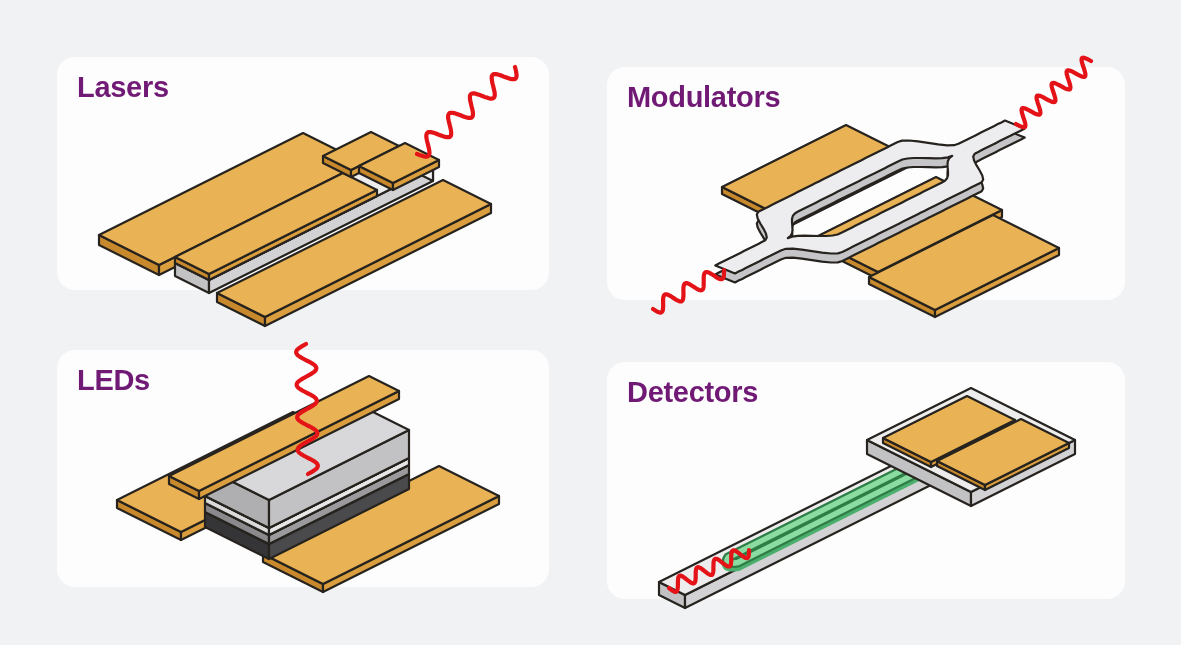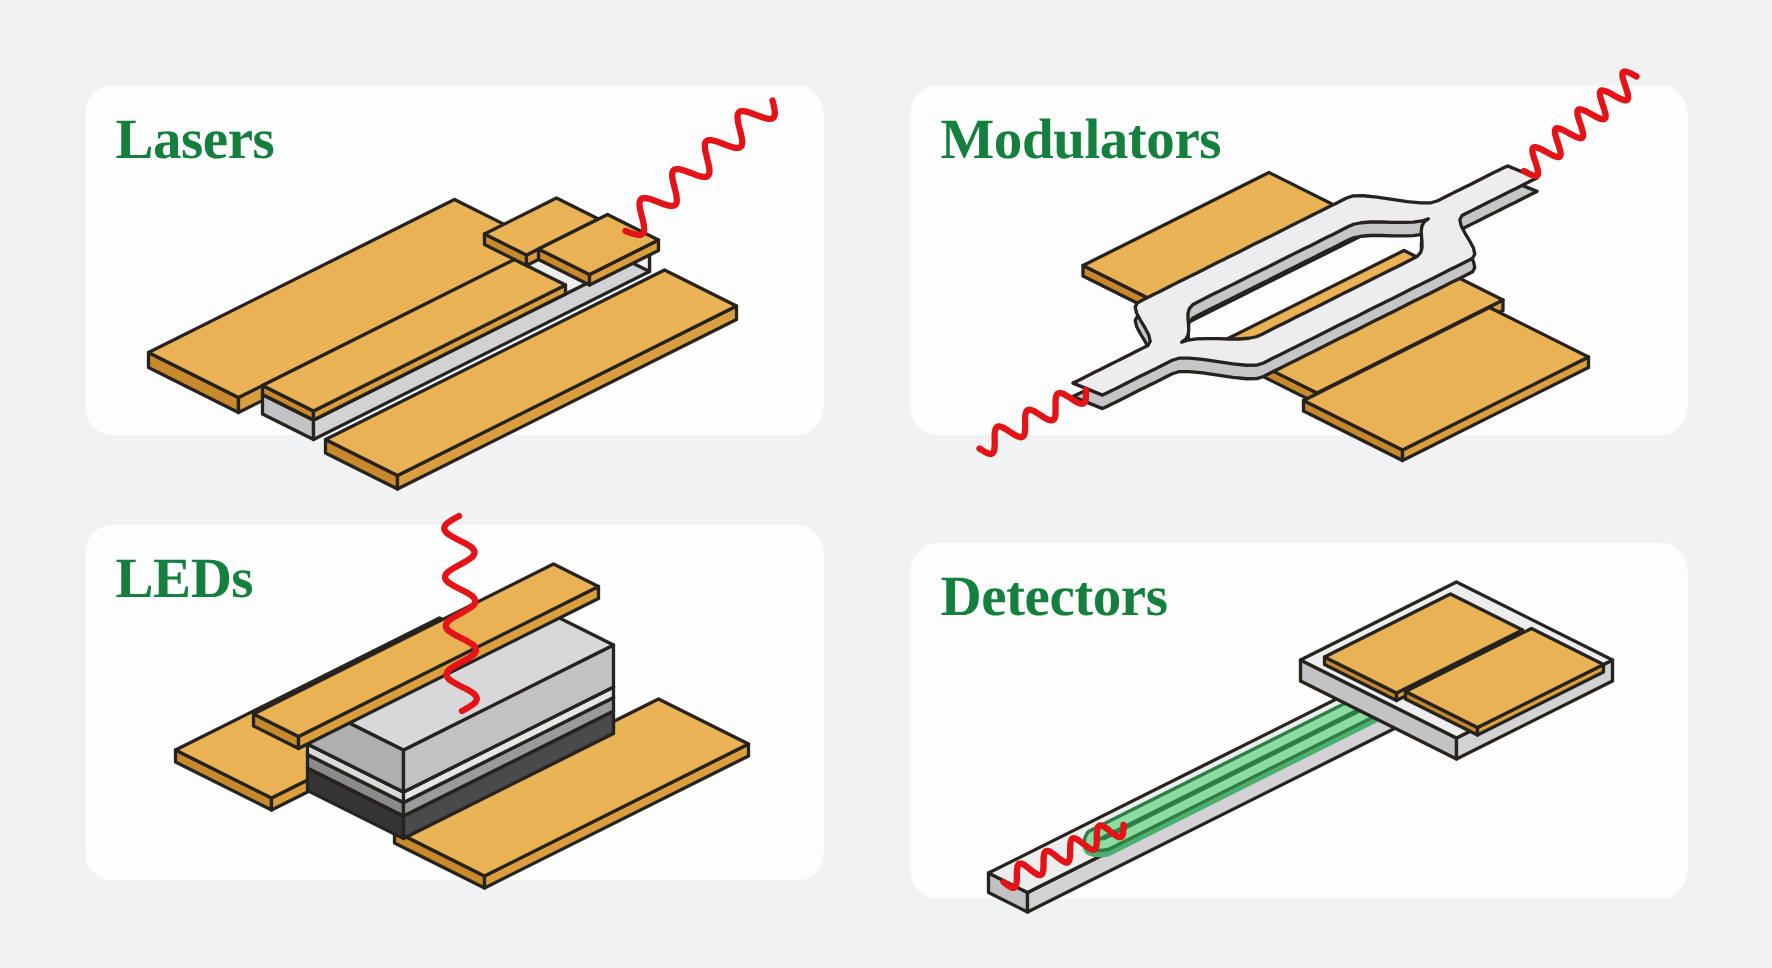--- a/index.html
+++ b/index.html
@@ -6,28 +6,28 @@
   body{
     width:1181px;height:645px;position:relative;overflow:hidden;
     background:#F0F2F4;
     font-family:"Liberation Sans", sans-serif;
   }
   .card{
     position:absolute;border-radius:18px;background:#FDFDFE;
   }
   .card-title{
     position:absolute;left:20px;top:14px;margin:0;
-    font-size:38px;font-weight:700;letter-spacing:-0.3px;color:#15803d;font-family:Liberation Serif, serif;
+    font-size:29px;font-weight:700;letter-spacing:-0.3px;color:#701a75;
   }
   svg.illus{
     position:absolute;left:0;top:0;width:100%;height:100%;
     overflow:visible;pointer-events:none;
   }
   #card-lasers     {left:57px;  top:57px;  width:492px; height:233px;}
-  #card-modulators {left:607px; top:57px;  width:518px; height:233px;}
+  #card-modulators {left:607px; top:67px;  width:518px; height:233px;}
   #card-leds       {left:57px;  top:350px; width:492px; height:237px;text-align:right;}
   #card-detectors  {left:607px; top:362px; width:518px; height:237px;}
 </style>
 </head>
 <body style="background: rgb(240, 242, 244);">
 
 <section class="card" id="card-lasers">
   <svg class="illus" viewBox="0 0 492 233">
       <g>
         <polygon points="42.0,178.0 102.0,208.0 102.0,218.0 42.0,188.0" fill="#C8882C" stroke="#26231F" stroke-width="2.2" stroke-linejoin="round"></polygon>

